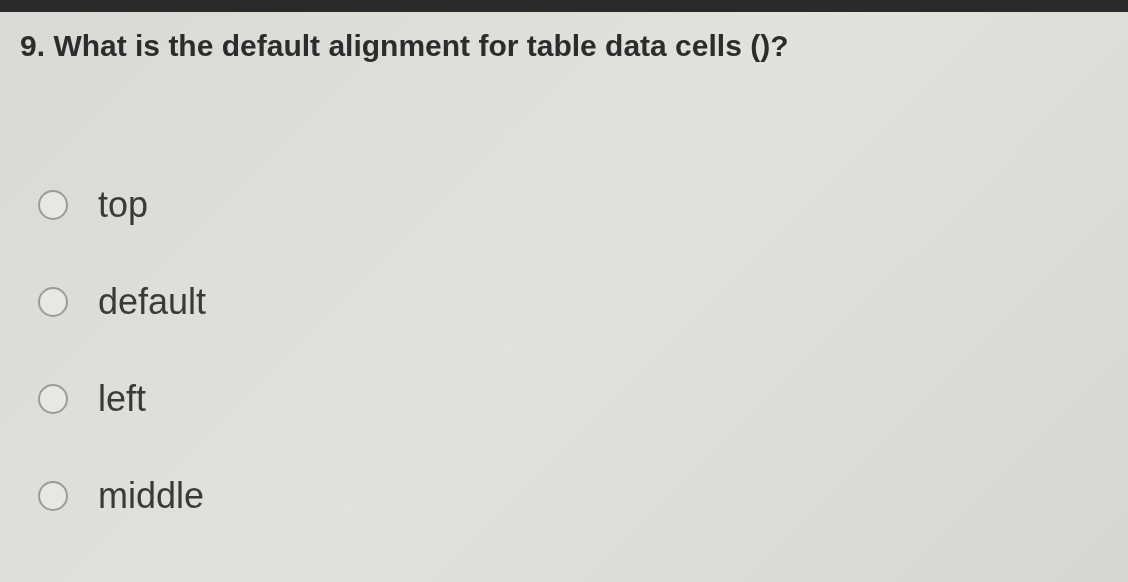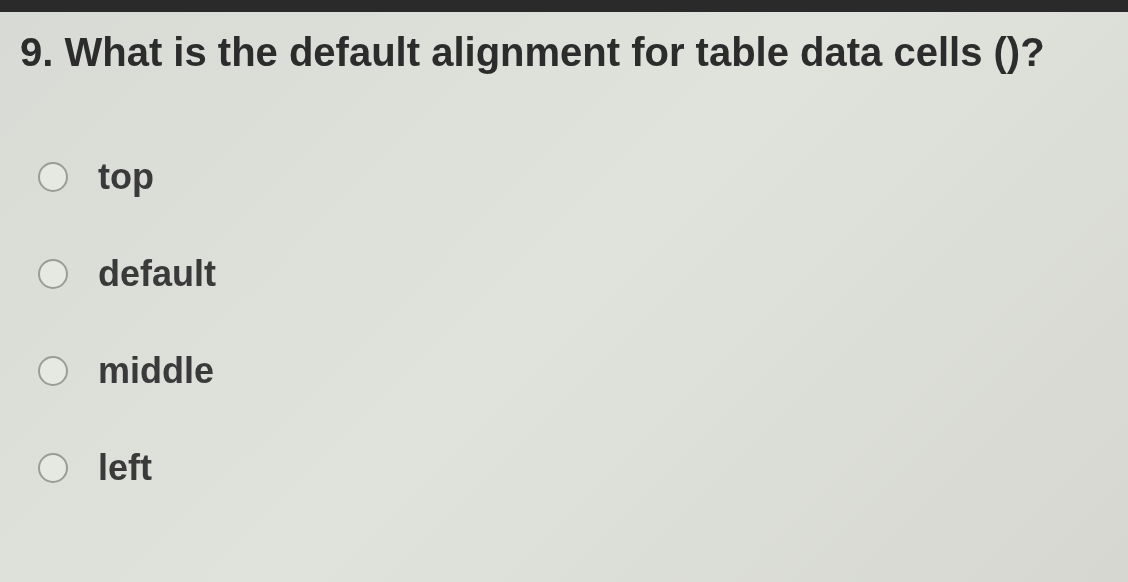--- a/index.html
+++ b/index.html
@@ -21,24 +21,24 @@
       top: 0;
       left: 0;
       right: 0;
       height: 12px;
       background: #2a2a2a;
     }
     .container {
       padding: 28px 20px 0 20px;
     }
     .question {
-      font-size: 40px;
+      font-size: 30px;
       font-weight: 700;
       color: #2c2c2c;
-      margin-bottom: 80px;
+      margin-bottom: 120px;
       line-height: 1.2;
     }
     .options {
       display: flex;
       flex-direction: column;
       gap: 55px;
       padding-left: 18px;
     }
     .option-row {
       display: flex;
@@ -49,21 +49,21 @@
       width: 30px;
       height: 30px;
       border: 2px solid #9a9c96;
       border-radius: 50%;
       background: #e6e8e2;
       flex-shrink: 0;
     }
     .option-label {
       font-size: 36px;
       color: #3a3a3a;
-      font-weight: 700;
+      font-weight: 400;
     }
   </style>
 </head>
 <body>
 
 <div class="container">
   <div class="question">
     <span>9.</span>
     <span>What is the default alignment for table data cells ()?</span>
   </div>
@@ -71,20 +71,20 @@
     <div class="option-row">
       <div class="radio"></div>
       <span class="option-label">top</span>
     </div>
     <div class="option-row">
       <div class="radio"></div>
       <span class="option-label">default</span>
     </div>
     <div class="option-row">
       <div class="radio"></div>
-      <span class="option-label">middle</span>
+      <span class="option-label">left</span>
     </div>
     <div class="option-row">
       <div class="radio"></div>
-      <span class="option-label">left</span>
+      <span class="option-label">middle</span>
     </div>
   </div>
 </div>
 
 </body></html>

